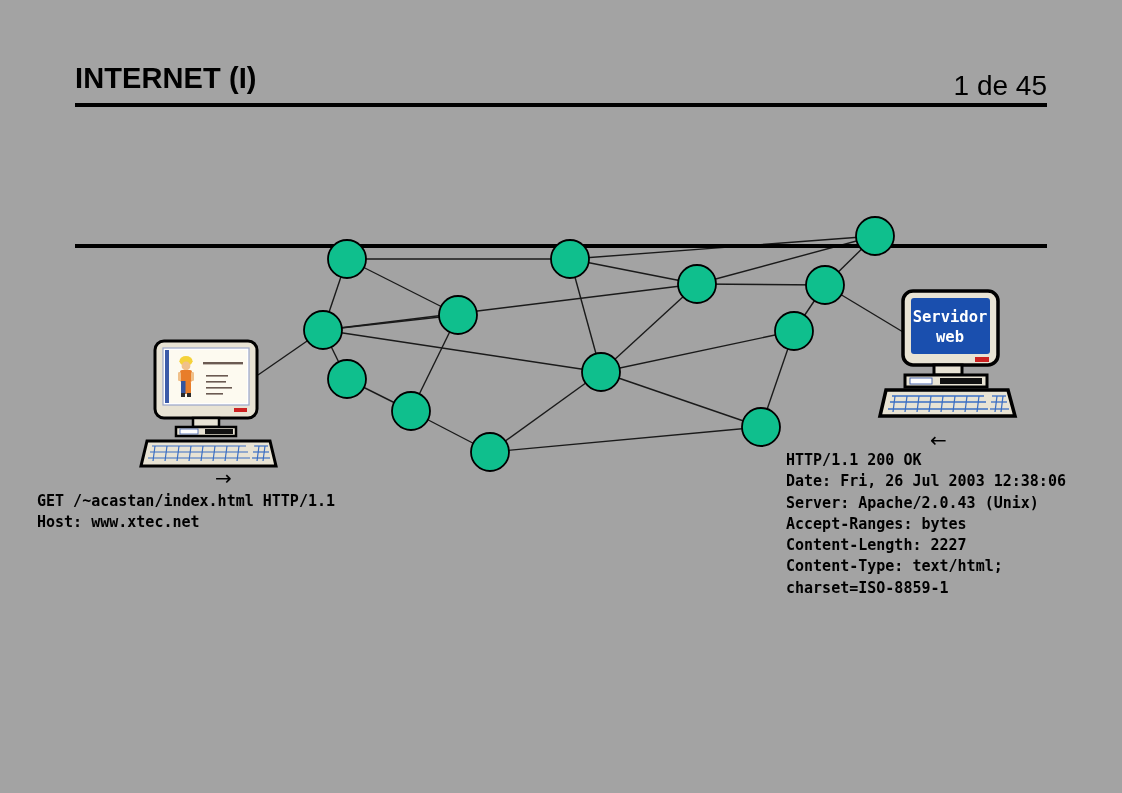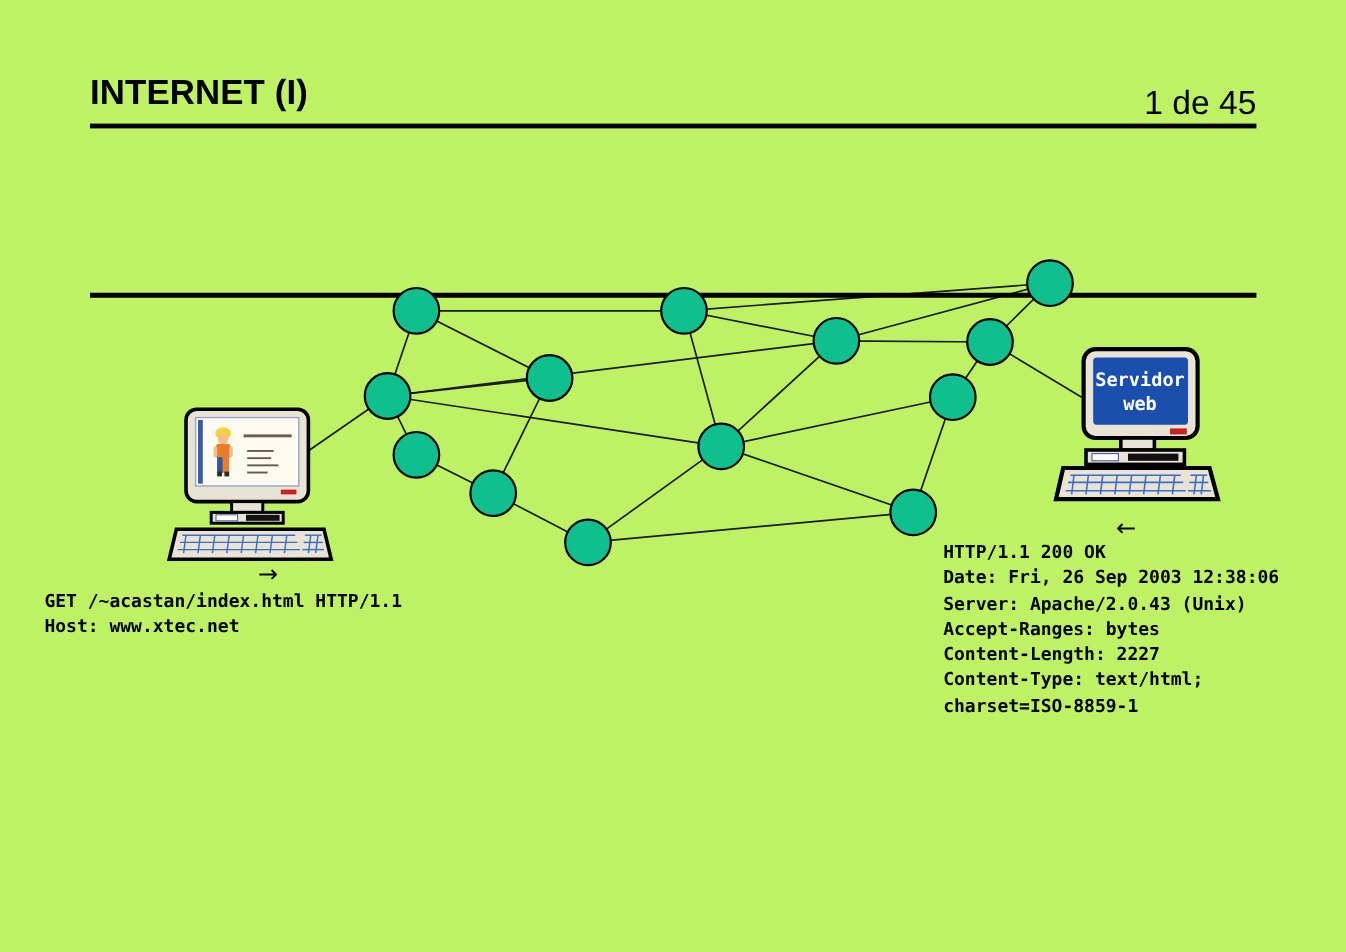--- a/index.html
+++ b/index.html
@@ -8,21 +8,21 @@
     background: #ffffff;
   }
   body {
     font-family: "Liberation Sans", sans-serif;
     color: #000000;
   }
   #slide {
     position: relative;
     width: 1122px;
     height: 793px;
-    background: #bef264;
+    background: #a3a3a3;
     overflow: hidden;
   }
 
   
   .header {
     position: absolute;
     left: 75px;
     top: 62px;
     width: 972px;
     height: 44px;
@@ -304,21 +304,21 @@
     </svg>
   </div>
 
   <div class="arrow-right">→</div>
   <div class="mono request-block">GET /~acastan/index.html HTTP/1.1
 Host: www.xtec.net</div>
 
   <div class="arrow-left">←</div>
   <div class="response-block">
     <div class="mono">HTTP/1.1 200 OK
-Date: Fri, 26 Sep 2003 12:38:06
+Date: Fri, 26 Jul 2003 12:38:06
 Server: Apache/2.0.43 (Unix)
 Accept-Ranges: bytes
 Content-Length: 2227
 Content-Type: text/html;
 charset=ISO-8859-1</div>
     <span class="gap"></span>
   </div>
 
 
 </div>

